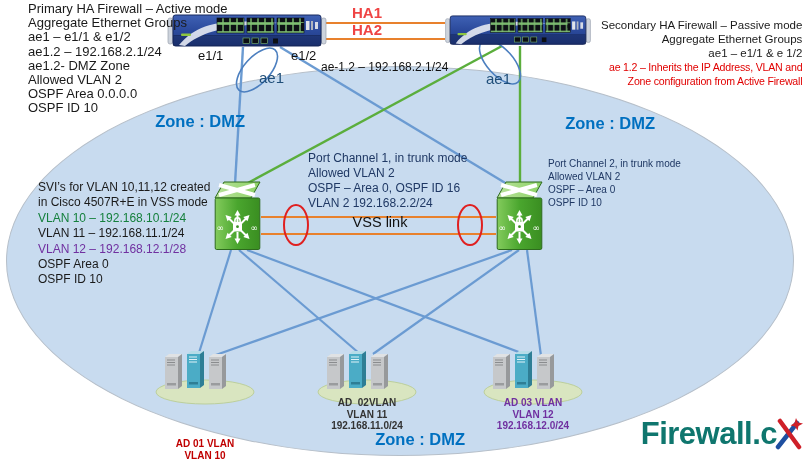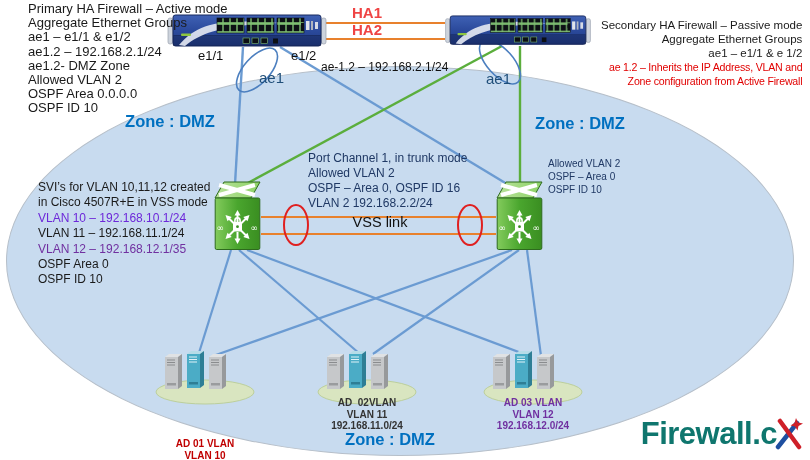--- a/index.html
+++ b/index.html
@@ -11,23 +11,23 @@
                background:#C8DBEF;border:1.5px solid #b6bfc9;box-sizing:border-box;}
   .overlay{left:0;top:0;pointer-events:none;}
   
   .tb div{white-space:pre;}
   .tb-topleft{left:28px;top:2px;font-size:13px;line-height:14.2px;}
   .tb-topright{left:601px;top:18px;font-size:11.5px;line-height:14px;text-align:right;}
   .tb-topright .red{color:#E10000;font-size:10.6px;letter-spacing:-0.2px;}
   .tb-svi{left:38px;top:180px;font-size:12px;line-height:15.4px;}
   .tb-pc1{left:308px;top:151px;font-size:12px;line-height:15px;color:#1F3864;}
   .tb-pc2{left:548px;top:157px;font-size:10px;line-height:13px;color:#1F3864;}
-  .red{color:#6d28d9;}
+  .red{color:#15803d;}
   .purple{color:#7030A0;}
-  .zone{width:150px;text-align:center;font-size:16.5px;font-weight:bold;color:#0070C0;}
+  .zone{width:150px;text-align:right;font-size:16.5px;font-weight:bold;color:#0070C0;}
   .zone-left{left:95px;top:112px;}
   .zone-right{left:505px;top:114px;}
   .zone-bottom{left:315px;top:430px;}
   .ha{left:337px;width:60px;text-align:center;color:#ef4444;font-size:15px;font-weight:600;}
   .ha1{top:4px;}.ha2{top:21px;}
   .small-label{font-size:13px;color:#111;}
   .lbl-e11{left:198px;top:48px;}
   .lbl-e12{left:276px;top:48px;margin-left:15px;}
   .lbl-ae12{left:321px;top:60px;font-size:12px;}
   .lbl-ae1{font-size:15px;color:#1F4E79;padding-left:16px;}
@@ -328,33 +328,34 @@
     <div>ae1 – e1/1 &amp; e 1/2</div>
     <div class="red">ae 1.2 – Inherits the IP Address, VLAN and</div>
     <div class="red">Zone configuration from Active Firewall</div>
   </div>
 
   <div class="abs tb tb-svi">
     <div>SVI’s for VLAN 10,11,12 created</div>
     <div>in Cisco 4507R+E in VSS mode</div>
     <div class="red">VLAN 10 – 192.168.10.1/24</div>
     <div>VLAN 11 – 192.168.11.1/24</div>
-    <div class="purple">VLAN 12 – 192.168.12.1/35</div>
+    <div class="purple">VLAN 12 – 192.168.12.1/28</div>
     <div>OSPF Area 0</div>
     <div>OSPF ID 10</div>
   </div>
 
   <div class="abs tb tb-pc1">
     <div>Port Channel 1, in trunk mode</div>
     <div>Allowed VLAN 2</div>
     <div>OSPF – Area 0, OSPF ID 16</div>
     <div>VLAN 2 192.168.2.2/24</div>
   </div>
 
   <div class="abs tb tb-pc2">
+    <div>Port Channel 2, in trunk mode</div>
     <div>Allowed VLAN 2</div>
     <div>OSPF – Area 0</div>
     <div>OSPF ID 10</div>
   </div>
 
   <div class="abs ha ha1">HA1</div>
   <div class="abs ha ha2">HA2</div>
 
   <div class="abs small-label lbl-e11">e1/1</div>
   <div class="abs small-label lbl-e12">e1/2</div>

